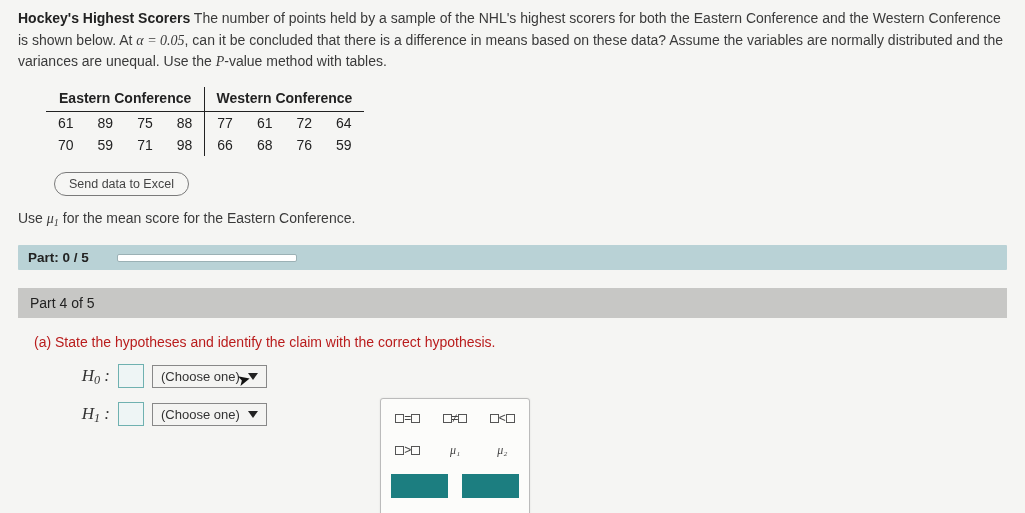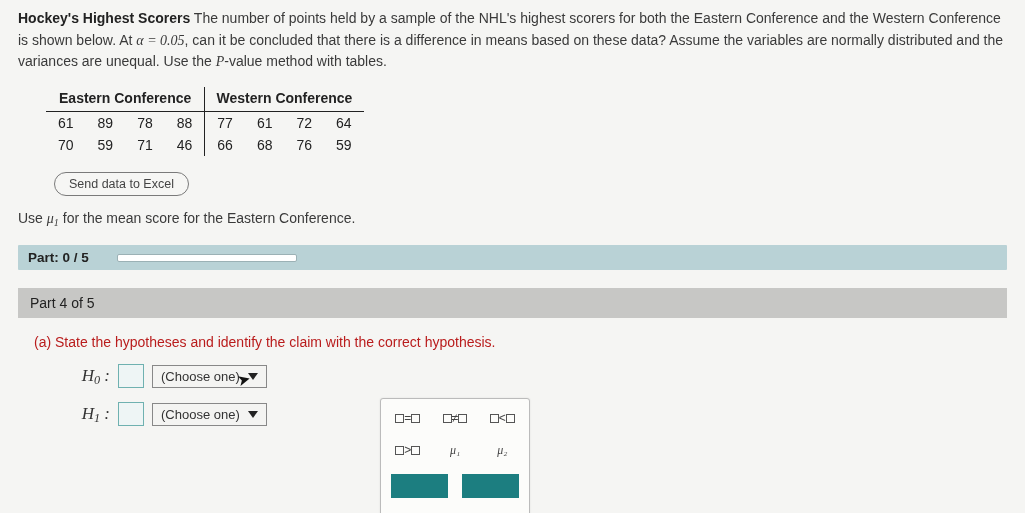--- a/index.html
+++ b/index.html
@@ -139,32 +139,32 @@
 
 <table class="data-table">
   <tbody>
       <tr>
     <th colspan="4" class="col-ec">Eastern Conference</th>
     <th colspan="4" class="col-wc">Western Conference</th>
   </tr>
   <tr>
     <td>61</td>
         <td>89</td>
-        <td>78</td>
+        <td>75</td>
         <td>88</td>
     <td class="west-first">77</td>
         <td>61</td>
         <td>72</td>
         <td>64</td>
   </tr>
   <tr>
     <td>70</td>
         <td>59</td>
         <td>71</td>
-        <td>46</td>
+        <td>98</td>
     <td class="west-first">66</td>
         <td>68</td>
         <td>76</td>
         <td>59</td>
   </tr>
 </tbody>
   </table>
 
 <div class="excel-btn">Send data to Excel</div>
 

